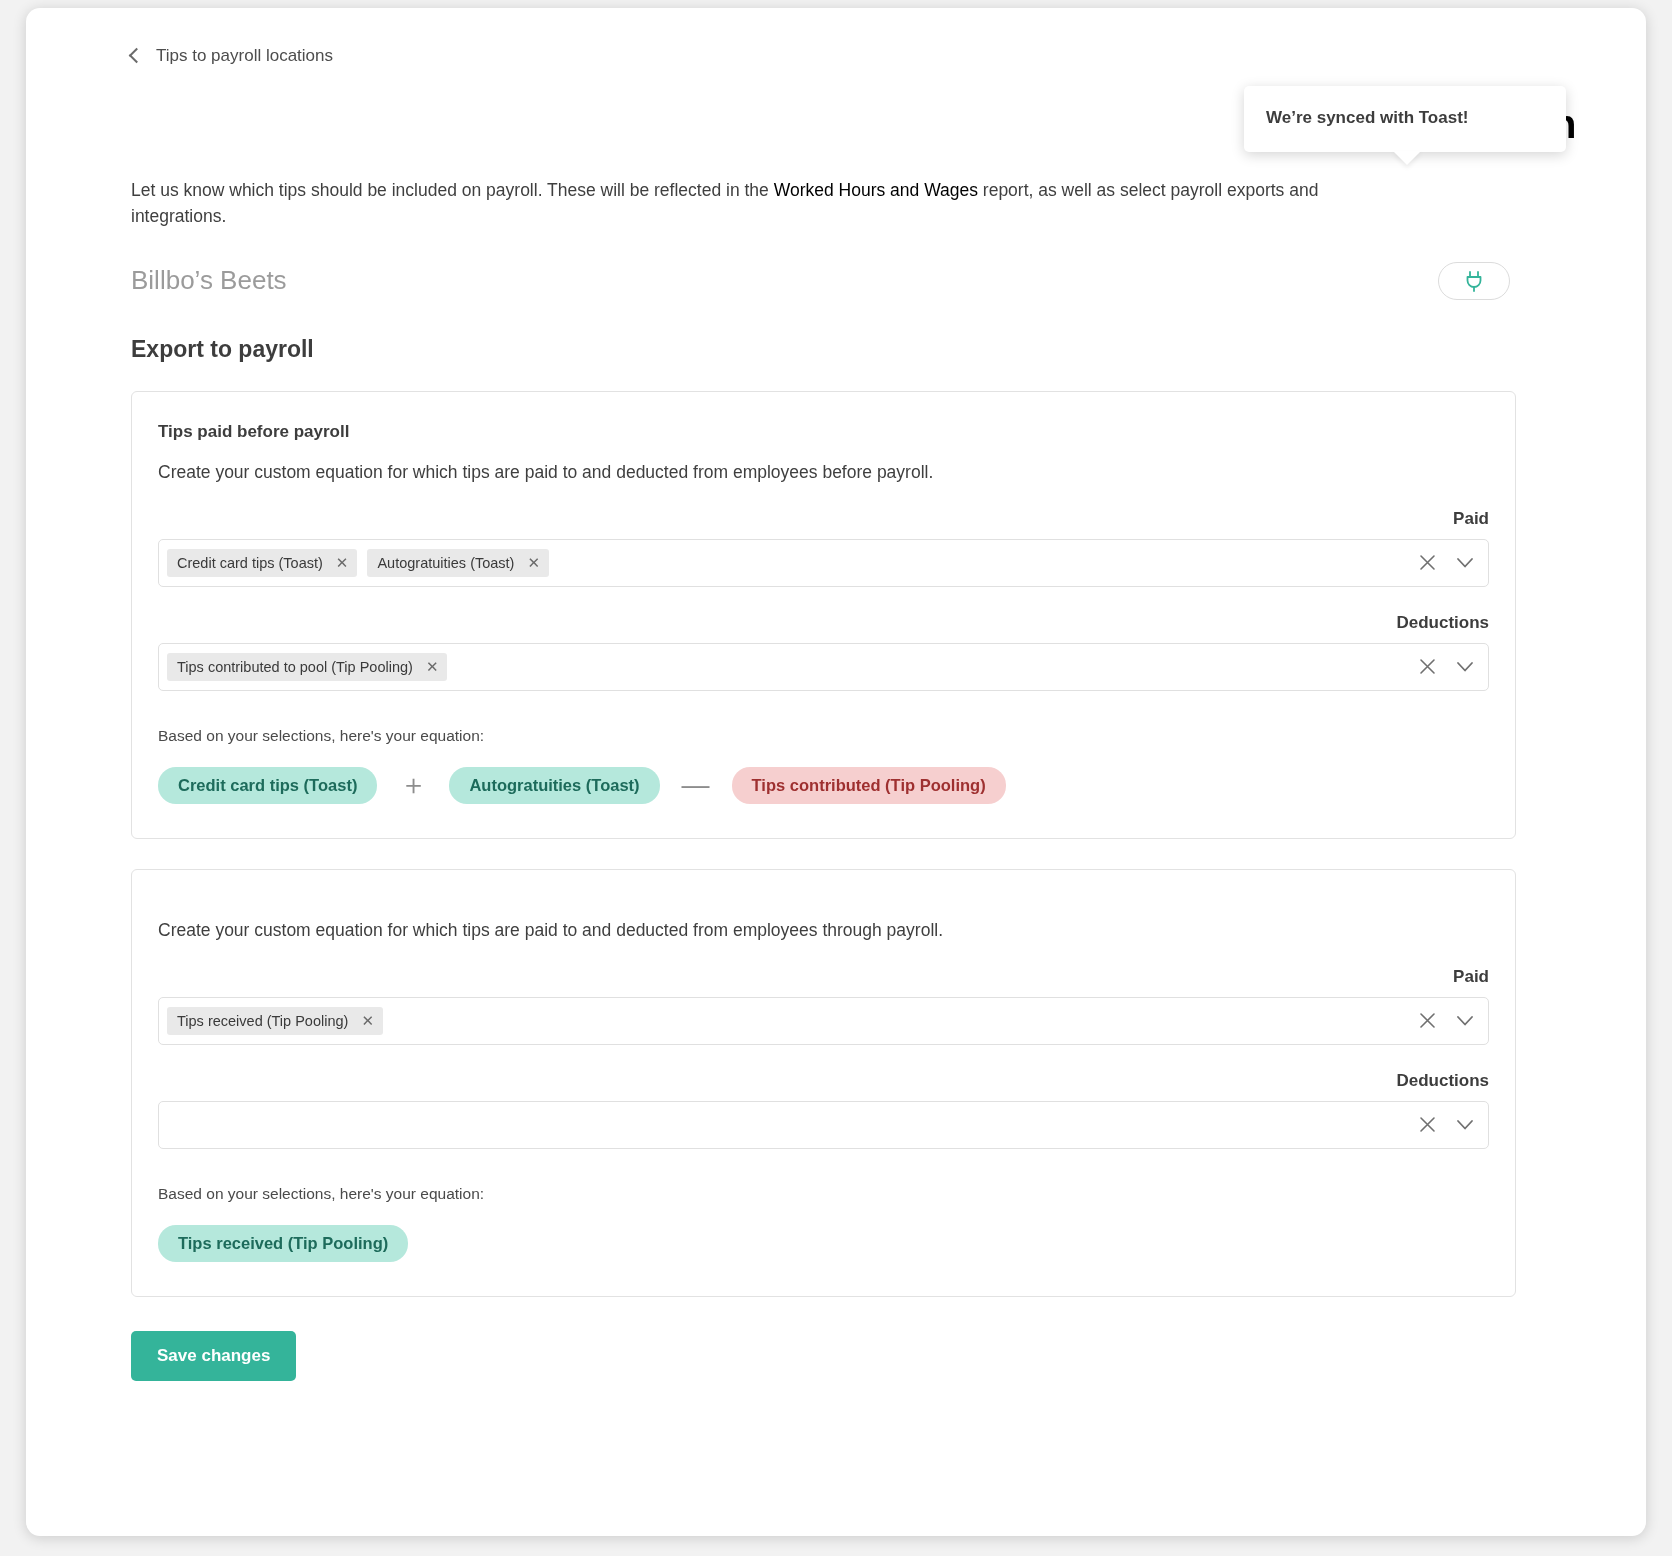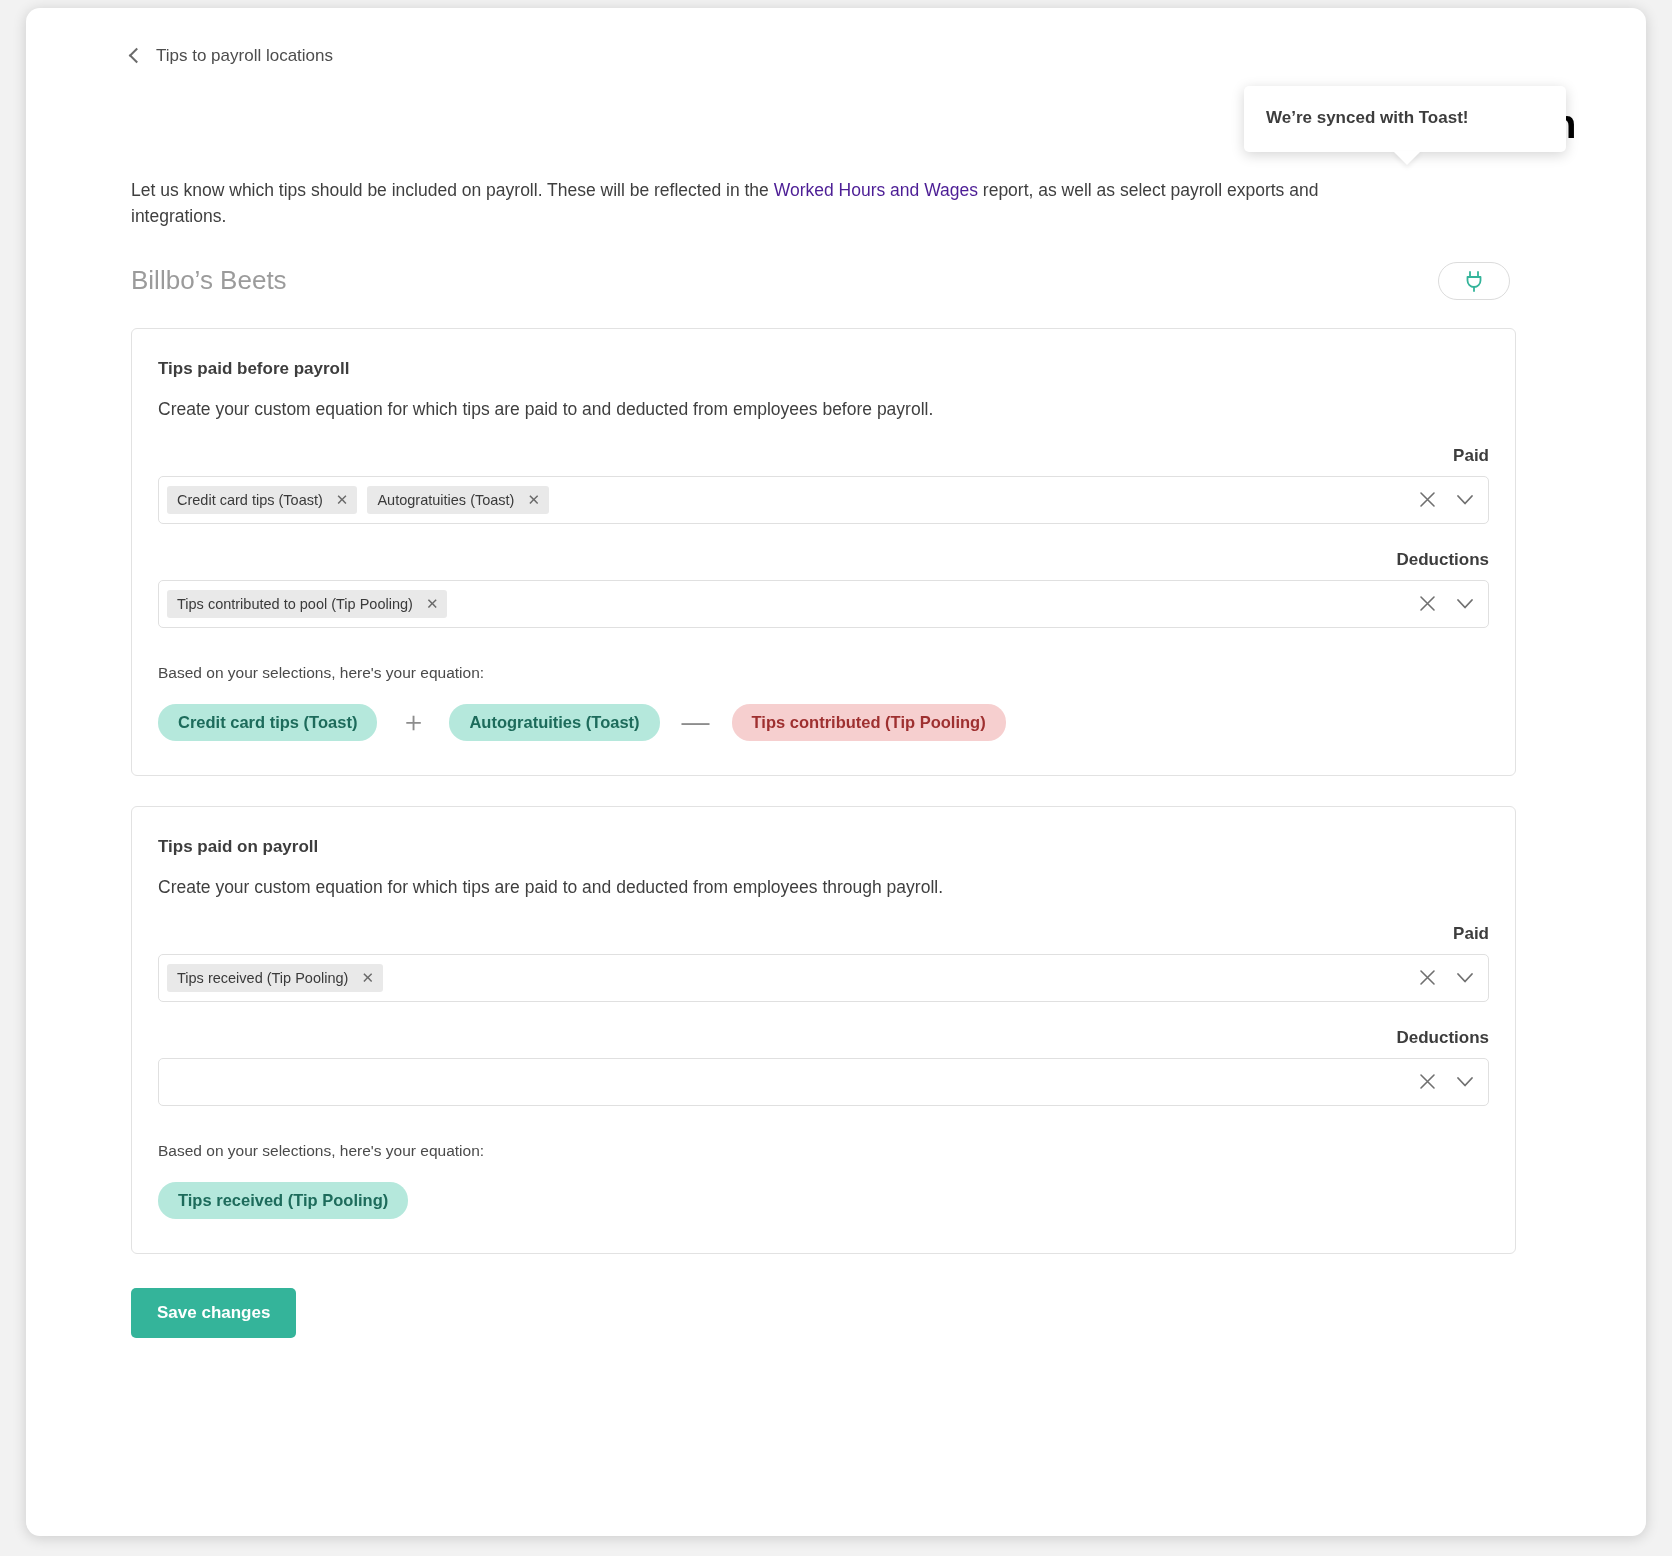--- a/index.html
+++ b/index.html
@@ -61,21 +61,21 @@
   }
 
   
   .intro {
     margin-top: 30px;
     font-size: 17.5px;
     line-height: 1.5;
     color: #3f3f3f;
     max-width: 1250px;
   }
-  .intro a { color: #4c1d95; text-decoration: none; cursor: pointer; }
+  .intro a { color: #000000; text-decoration: none; cursor: pointer; }
 
   
   .loc-row {
     margin-top: 32px;
     display: flex;
     align-items: center;
     justify-content: space-between;
     padding-right: 66px;
   }
   .loc-name {
@@ -273,20 +273,21 @@
         <div class="plug-btn">
           <svg width="20" height="22" viewBox="0 0 20 22">
             <path d="M6 2 L6 7 M14 2 L14 7" stroke="#34b49a" stroke-width="1.8" stroke-linecap="round" fill="none"></path>
             <path d="M3.5 7 L16.5 7 L16.5 10.5 A6.5 6.5 0 0 1 3.5 10.5 Z" stroke="#34b49a" stroke-width="1.8" fill="none" stroke-linejoin="round"></path>
             <path d="M10 17 L10 21" stroke="#34b49a" stroke-width="1.8" stroke-linecap="round" fill="none"></path>
           </svg>
         </div>
       </div>
 
       
+      <h2 class="section-title">Export to payroll</h2>
 
       
       <div class="card">
         <div class="card-title">Tips paid before payroll</div>
         <div class="card-desc">Create your custom equation for which tips are paid to and deducted from employees before payroll.</div>
 
         <div class="field-label">Paid</div>
         <div class="select">
           <span class="chip">
             <span>Credit card tips (Toast)</span>
@@ -335,21 +336,20 @@
           <span class="eq-chip add">Credit card tips (Toast)</span>
           <span class="eq-op">＋</span>
           <span class="eq-chip add">Autogratuities (Toast)</span>
           <span class="eq-op">—</span>
           <span class="eq-chip sub">Tips contributed (Tip Pooling)</span>
         </div>
       </div>
 
       
       <div class="card">
-        <div class="card-title">Tips paid on payroll</div>
         <div class="card-desc">Create your custom equation for which tips are paid to and deducted from employees through payroll.</div>
 
         <div class="field-label">Paid</div>
         <div class="select">
           <span class="chip">
             <span>Tips received (Tip Pooling)</span>
             <span class="x">✕</span>
           </span>
           <span class="select-actions">
             <span class="ico-x">

